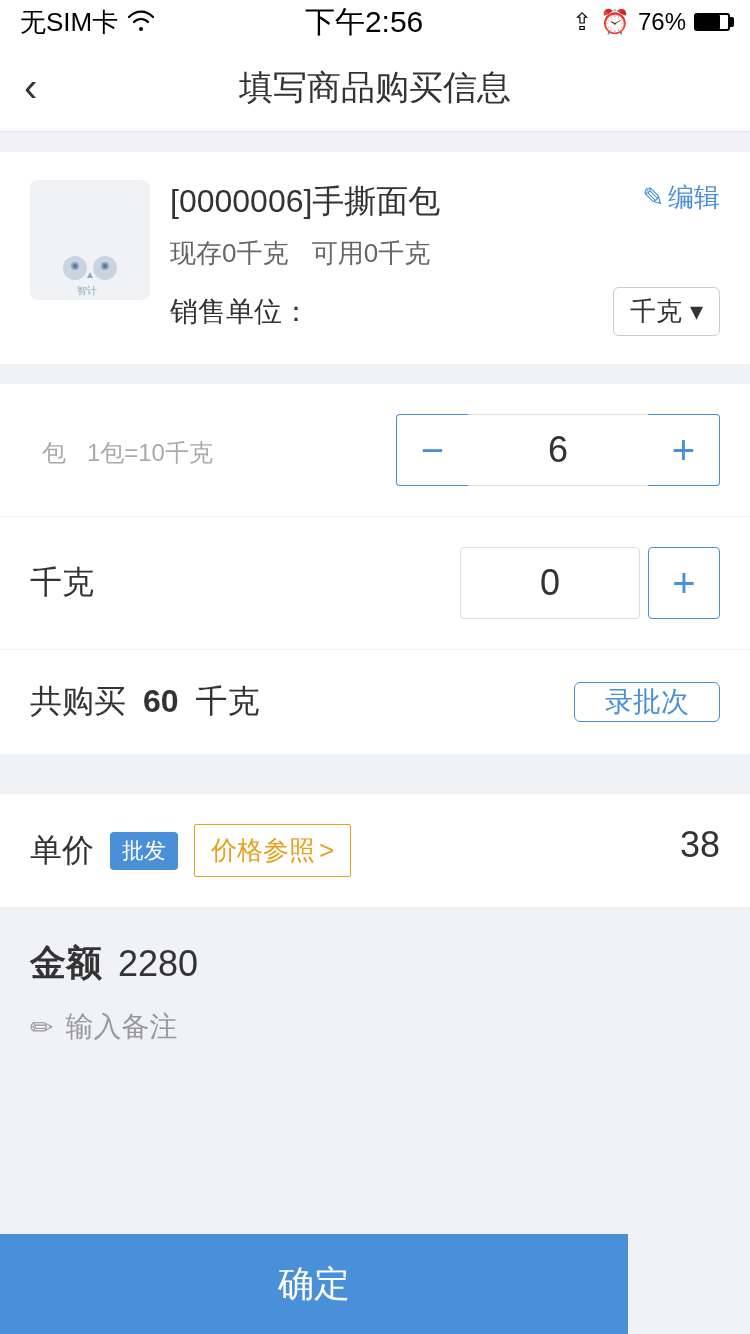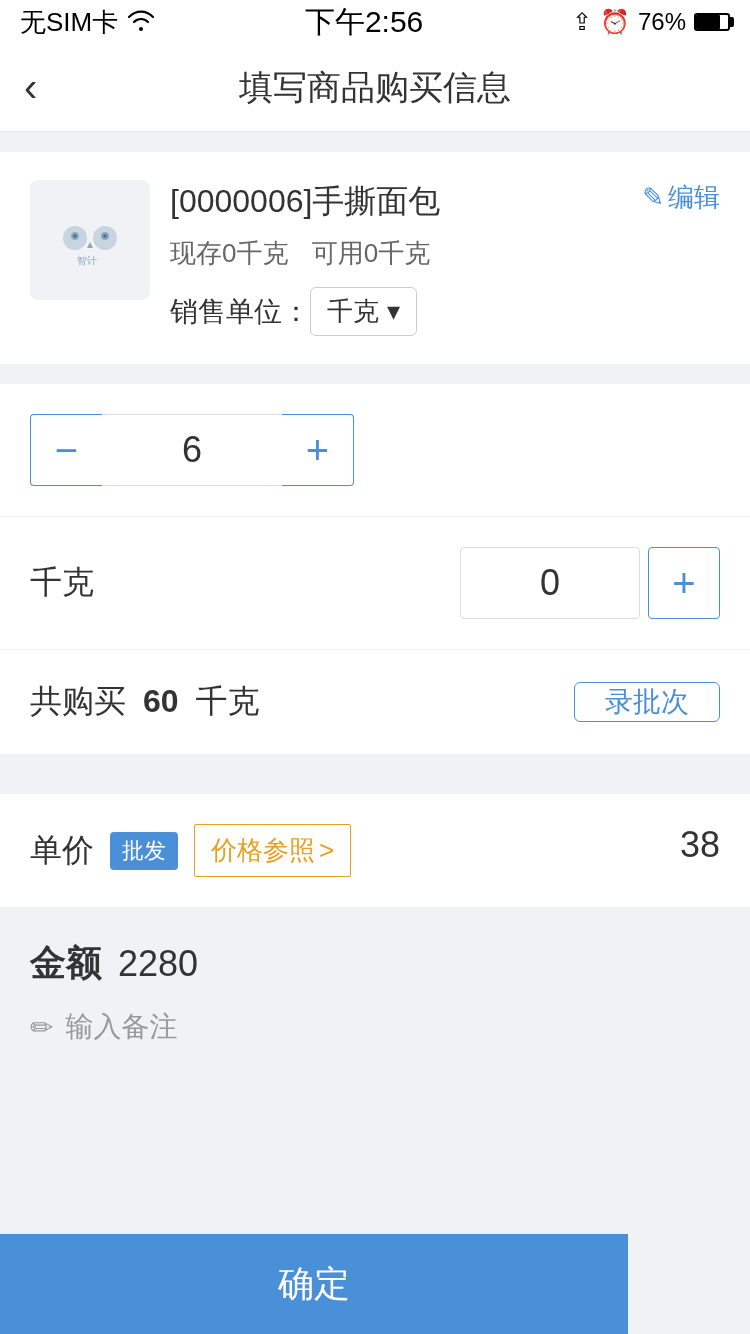--- a/index.html
+++ b/index.html
@@ -61,21 +61,21 @@
       display: flex;
       align-items: flex-start;
       gap: 20px;
     }
     .product-image {
       width: 120px;
       height: 120px;
       background: #f0f2f5;
       border-radius: 8px;
       display: flex;
-      align-items: center;
+      align-items: flex-end;
       justify-content: center;
       flex-shrink: 0;
     }
     .product-info {
       flex: 1;
     }
     .product-info-header {
       display: flex;
       justify-content: space-between;
       align-items: flex-start;
@@ -97,20 +97,21 @@
       font-size: 26px;
       color: #666;
       margin-top: 12px;
     }
     .product-unit {
       display: flex;
       align-items: center;
       margin-top: 16px;
       font-size: 28px;
       color: #333;
+      justify-content: space-between;
     }
     .unit-dropdown {
       border: 1px solid #ccc;
       border-radius: 6px;
       padding: 6px 16px;
       font-size: 26px;
       color: #333;
       display: flex;
       align-items: center;
       gap: 8px;
@@ -385,20 +386,24 @@
         <span>千克</span>
         <span>▾</span>
       </div>
     </div>
   </div>
 </div>
 
 <div class="section-divider"></div>
 
 <div class="quantity-row">
+  <div class="quantity-label">
+    <span>包</span>
+    <span>1包=10千克</span>
+  </div>
   <div class="quantity-control">
     <div class="qty-btn" style="border-right:none; border-radius:4px 0 0 4px;">−</div>
     <input class="qty-input" value="6" type="text" style="border-radius: 0px;">
     <div class="qty-btn" style="border-left:none; border-radius:0 4px 4px 0;">+</div>
   </div>
 </div>
 
 <div class="quantity-row-simple">
   <div class="quantity-label">千克</div>
   <div style="display:flex;align-items:center;">

